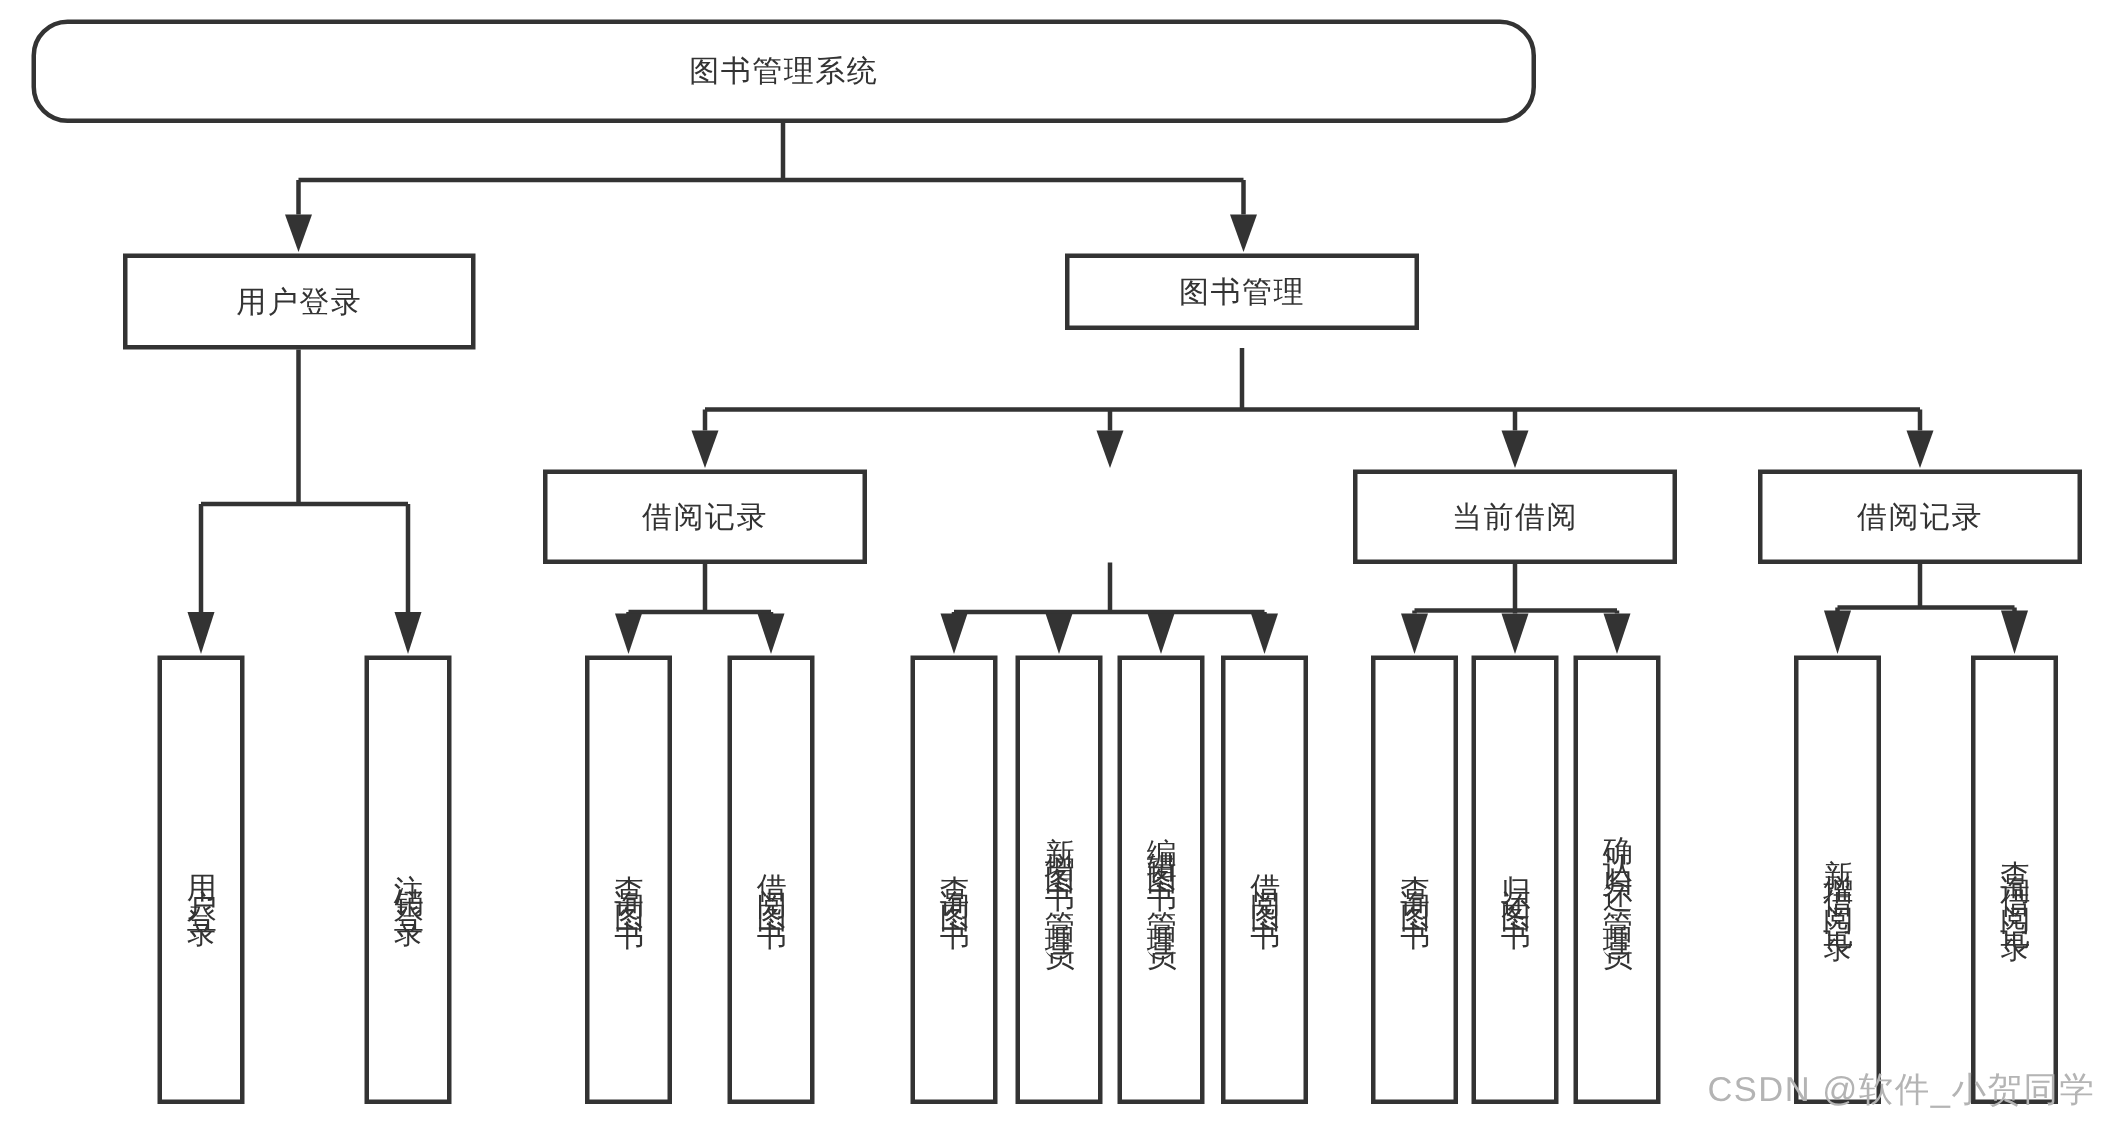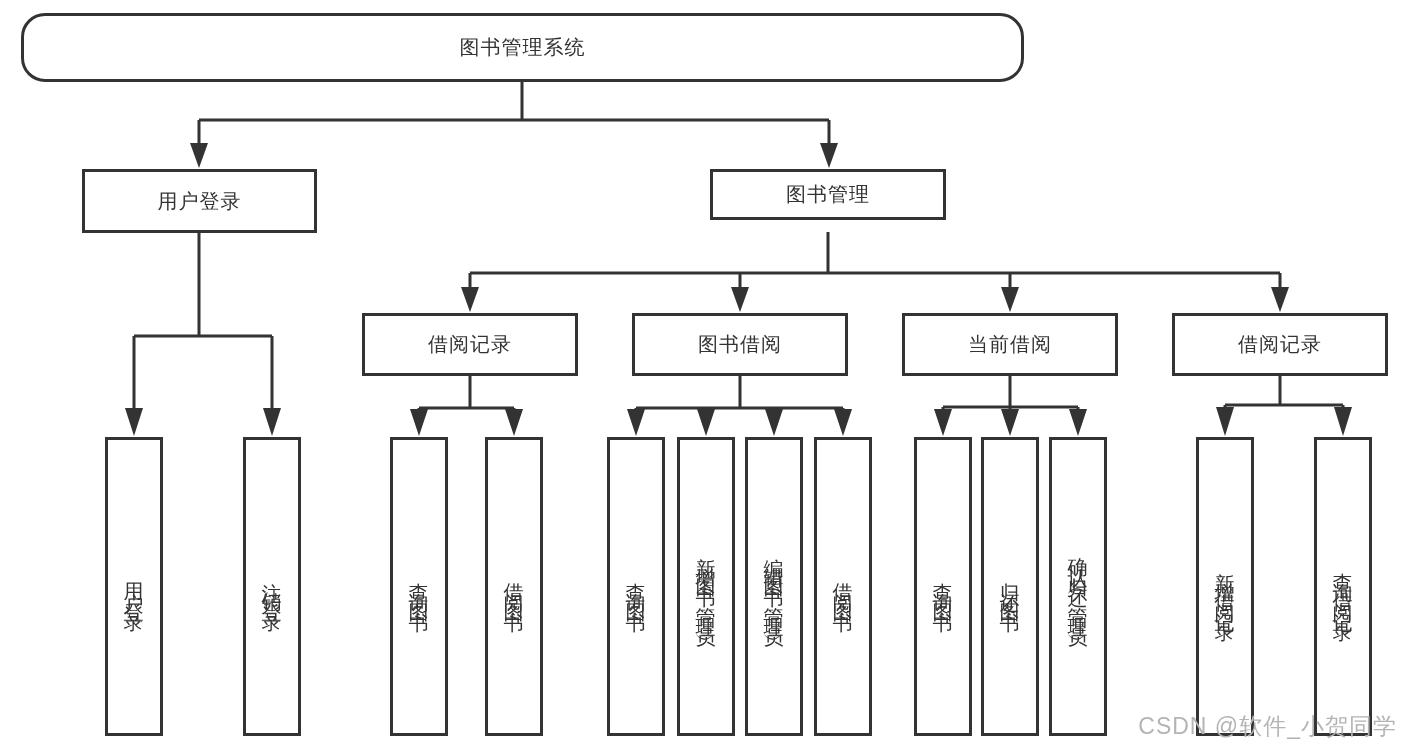--- a/index.html
+++ b/index.html
@@ -138,23 +138,20 @@
   <div class="box n-login">
     <span>用户登录</span>
   </div>
   <div class="box n-mgmt">
     <span>图书管理</span>
   </div>
 
   <div class="box n-new">
     <span>借阅记录</span>
   </div>
-  <div class="box n-borrow">
-    <span>图书借阅</span>
-  </div>
   <div class="box n-cur">
     <span>当前借阅</span>
   </div>
   <div class="box n-rec">
     <span>借阅记录</span>
   </div>
 
   <div class="box leaf lf-1">
     <span class="vtext">用户登录</span>
   </div>

